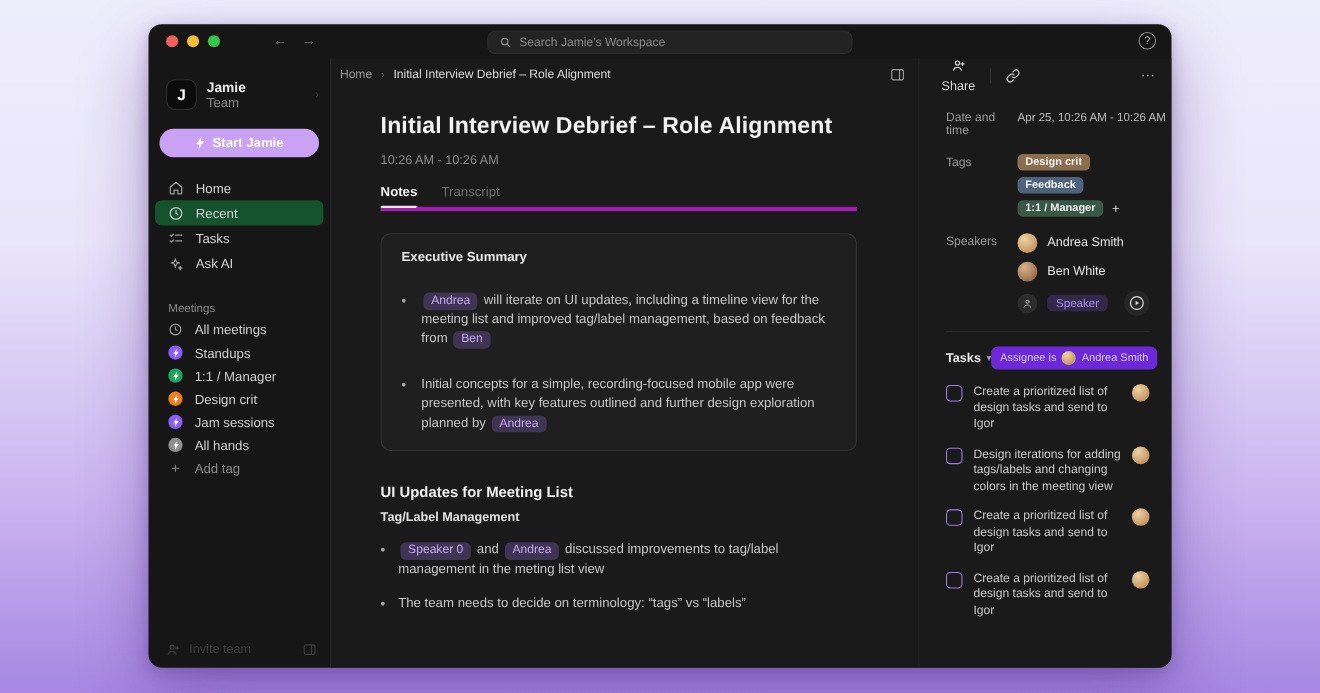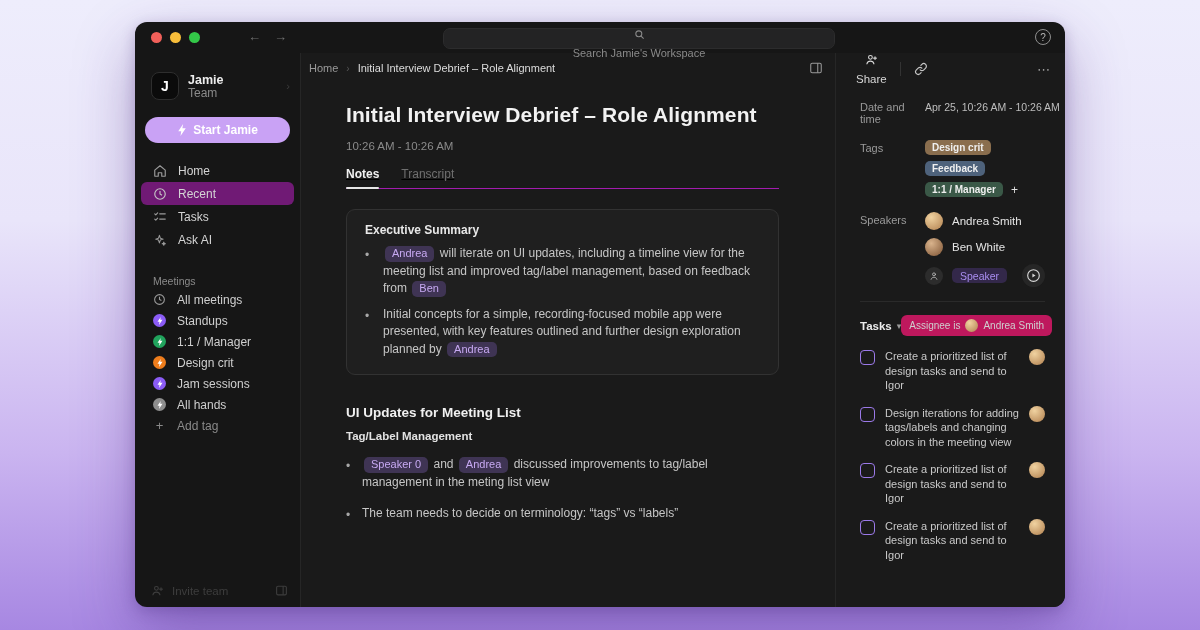--- a/index.html
+++ b/index.html
@@ -18,23 +18,23 @@
     background:#161616; border-radius:12px; overflow:hidden;
     box-shadow: 0 24px 60px rgba(70,35,130,.38), 0 4px 14px rgba(60,30,110,.25);
     display:flex; flex-direction:column;
   }
   .titlebar { flex:0 0 31px; position:relative; }
   .traffic { position:absolute; left:16px; top:10px; display:flex; gap:8px; }
   .tl { width:11px; height:11px; border-radius:50%; }
   .tl.red { background:#f1605a; } .tl.yellow { background:#f7bd3a; } .tl.green { background:#33c748; }
   .navarrows { position:absolute; left:113px; top:6px; display:flex; gap:13px; color:#707070; font-size:13px; line-height:18px; }
   .searchbar {
-    position:absolute; left:308px; top:6px; width:392px; height:21px;
+    position:absolute; left:308px; top:6px; width:332px; height:21px;
     background:#232324; border:1px solid #2c2c2d; border-radius:7px;
-    display:flex; align-items:center; gap:7px; padding:0 10px; color:#8a8a8a; font-size:11px;flex-direction:column;
+    display:flex; align-items:center; gap:7px; padding:0 10px; color:#8a8a8a; font-size:11px;
   }
   .helpbtn {
     position:absolute; right:14px; top:7px; width:16px; height:16px; border-radius:50%;
     border:1.3px solid #8f8f8f; color:#b5b5b5; font-size:10px; display:flex; align-items:center; justify-content:center;
   }
 
   .bodyrow { flex:1; display:flex; min-height:0; }
 
   
   .sidebar { flex:0 0 165px; display:flex; flex-direction:column; position:relative; padding-top:19px; }
@@ -45,48 +45,48 @@
   .ws-type { color:#8a8a8a; font-size:12px; line-height:12px; }
   .ws-chev { position:absolute; right:10px; color:#3c3c3c; font-size:11px; }
   .startbtn {
     margin:17px 10px 0 10px; height:26px; border-radius:13px; background:#c9a2f5;
     display:flex; align-items:center; justify-content:center; gap:6px;
     color:#fff; font-size:12px; font-weight:700;
   }
   .nav { margin-top:16px; display:flex; flex-direction:column; }
   .nav-item { display:flex; align-items:center; gap:11px; height:23px; padding:0 12px; margin:0 6px; border-radius:6px;
     color:#d4d4d4; font-size:12px; }
-  .nav-item.active { background:#701a75; }
+  .nav-item.active { background:#14532d; }
   .nicon { width:14px; height:14px; flex:0 0 14px; }
   .section-label { margin:24px 0 6px 18px; color:#8a8a8a; font-size:10.5px; }
   .mt-item { display:flex; align-items:flex-start; gap:11px; height:21px; padding:0 18px; color:#cfcfcf; font-size:12px; }
   .bolt-circle { width:13px; height:13px; border-radius:50%; flex:0 0 13px; display:flex; align-items:center; justify-content:center; }
   .addtag { color:#8a8a8a; }
   .invite { position:absolute; left:0; right:0; bottom:10px; display:flex; align-items:center; gap:8px; padding:0 12px 0 16px; color:#3d3d3d; font-size:11.5px; }
   .invite .spacer { flex:1; }
 
   
   .main { flex:1; min-width:0; background:#1a1a1a; border-left:1px solid #262626; border-right:1px solid #262626;
     display:flex; flex-direction:column; overflow:hidden; }
   .crumbrow { flex:0 0 30px; display:flex; align-items:center; padding:0 12px 0 8px; }
   .crumb { display:flex; align-items:center; gap:8px; font-size:11px; }
   .crumb .home { color:#9a9a9a; } .crumb .sep { color:#555; font-size:10px; } .crumb .cur { color:#dcdcdc; }
   .crumb-spacer { flex:1; }
   .mainscroll { flex:1; overflow:hidden; padding:0 56px 0 45px; }
   .note-title { margin-top:20px; color:#f2f2f2; font-size:21px; font-weight:700; letter-spacing:.1px; }
   .note-time { margin-top:13px; color:#8a8a8a; font-size:11.5px; }
-  .tabs { margin-top:15px; display:flex; gap:22px; border-bottom:1px solid #a21caf;text-decoration:underline; }
+  .tabs { margin-top:15px; display:flex; gap:22px; border-bottom:4px solid #a21caf; }
   .tab { padding-bottom:7px; font-size:12px; position:relative; }
   .tab.active { color:#f0f0f0; font-weight:700; }
   .tab.active:after { content:""; position:absolute; left:0; right:0; bottom:-1px; height:2px; background:#e8e8e8; border-radius:1px; }
   .tab.inactive { color:#6f6f6f; }
 
   .card { margin-top:20px; background:#1f1f1f; border:1px solid #323232; border-radius:9px; padding:13px 18px 16px 18px; }
   .card-heading { color:#e8e8e8; font-size:12px; font-weight:700; }
-  .bullet { display:flex; margin-top:8px; }
+  .bullet { display:flex; margin-top:24px; }
   .bdot { flex:0 0 18px; color:#a8a8a8; }
   .bdot:before { content:"•"; font-size:12px; }
   .btext { flex:1; color:#c6c6c6; font-size:12px; line-height:17.5px; }
   .mention { display:inline-block; background:#3f3454; color:#c7a9f2; border-radius:5px; padding:0 7px;
     font-size:11px; line-height:15.5px; margin:0 2px; }
   .sec-heading { margin-top:30px; color:#f0f0f0; font-size:13.5px; font-weight:700; }
   .sec-sub { margin-top:10px; color:#e2e2e2; font-size:11.5px; font-weight:700; }
   .sec-bullets .bullet { margin-top:14px; }
   .sec-bullets .bdot { flex:0 0 16px; }
 
@@ -112,21 +112,21 @@
   .av-a { background: radial-gradient(circle at 35% 30%, #f0d2a0, #b07f4e); }
   .av-b { background: radial-gradient(circle at 35% 30%, #d9b38c, #7e5434); }
   .spk-name { color:#e4e4e4; font-size:11.5px; }
   .spk-unknown { width:18px; height:18px; border-radius:50%; background:#2c2c2c; display:flex; align-items:center; justify-content:center; }
   .spk-pill { background:rgba(139,92,246,.22); color:#a98df0; border-radius:5px; padding:1.5px 8px; font-size:10.5px; }
   .playbtn { margin-left:auto; width:23px; height:23px; border-radius:50%; background:#262626; display:flex; align-items:center; justify-content:center; }
   .hdiv { height:1px; background:#2a2a2a; margin:2px 0 13px 0; }
   .tasks-head { display:flex; align-items:center; margin-bottom:13px; }
   .tasks-title { color:#ececec; font-size:11.5px; font-weight:700; }
   .chev { color:#9a9a9a; font-size:9px; margin-left:5px; }
-  .filterpill { margin-left:auto; background:#be185d; border-radius:6px; height:21px; display:flex; align-items:center; gap:5px; padding:0 8px; }
+  .filterpill { margin-left:auto; background:#6d28d9; border-radius:6px; height:21px; display:flex; align-items:center; gap:5px; padding:0 8px; }
   .filterpill .ftext { color:#cfcfcf; font-size:10px; white-space:nowrap; }
   .task { display:flex; margin-bottom:13px; gap:10px; }
   .checkbox { width:15px; height:15px; border:1.5px solid #9b79e8; border-radius:4px; flex:0 0 15px; margin-top:1px; }
   .task-text { flex:1; color:#c9c9c9; font-size:11px; line-height:14.5px; }
   .tasks-footer { border-top:1px solid #2a2a2a; display:flex; align-items:center; padding:10px 0 10px 0; }
   .viewtasks { color:#8a8a8a; font-size:10.5px; }
   .copytasks { margin-left:auto; display:flex; align-items:center; gap:5px; color:#9f9f9f; font-size:10.5px; }
 </style>
 </head>
 <body>

